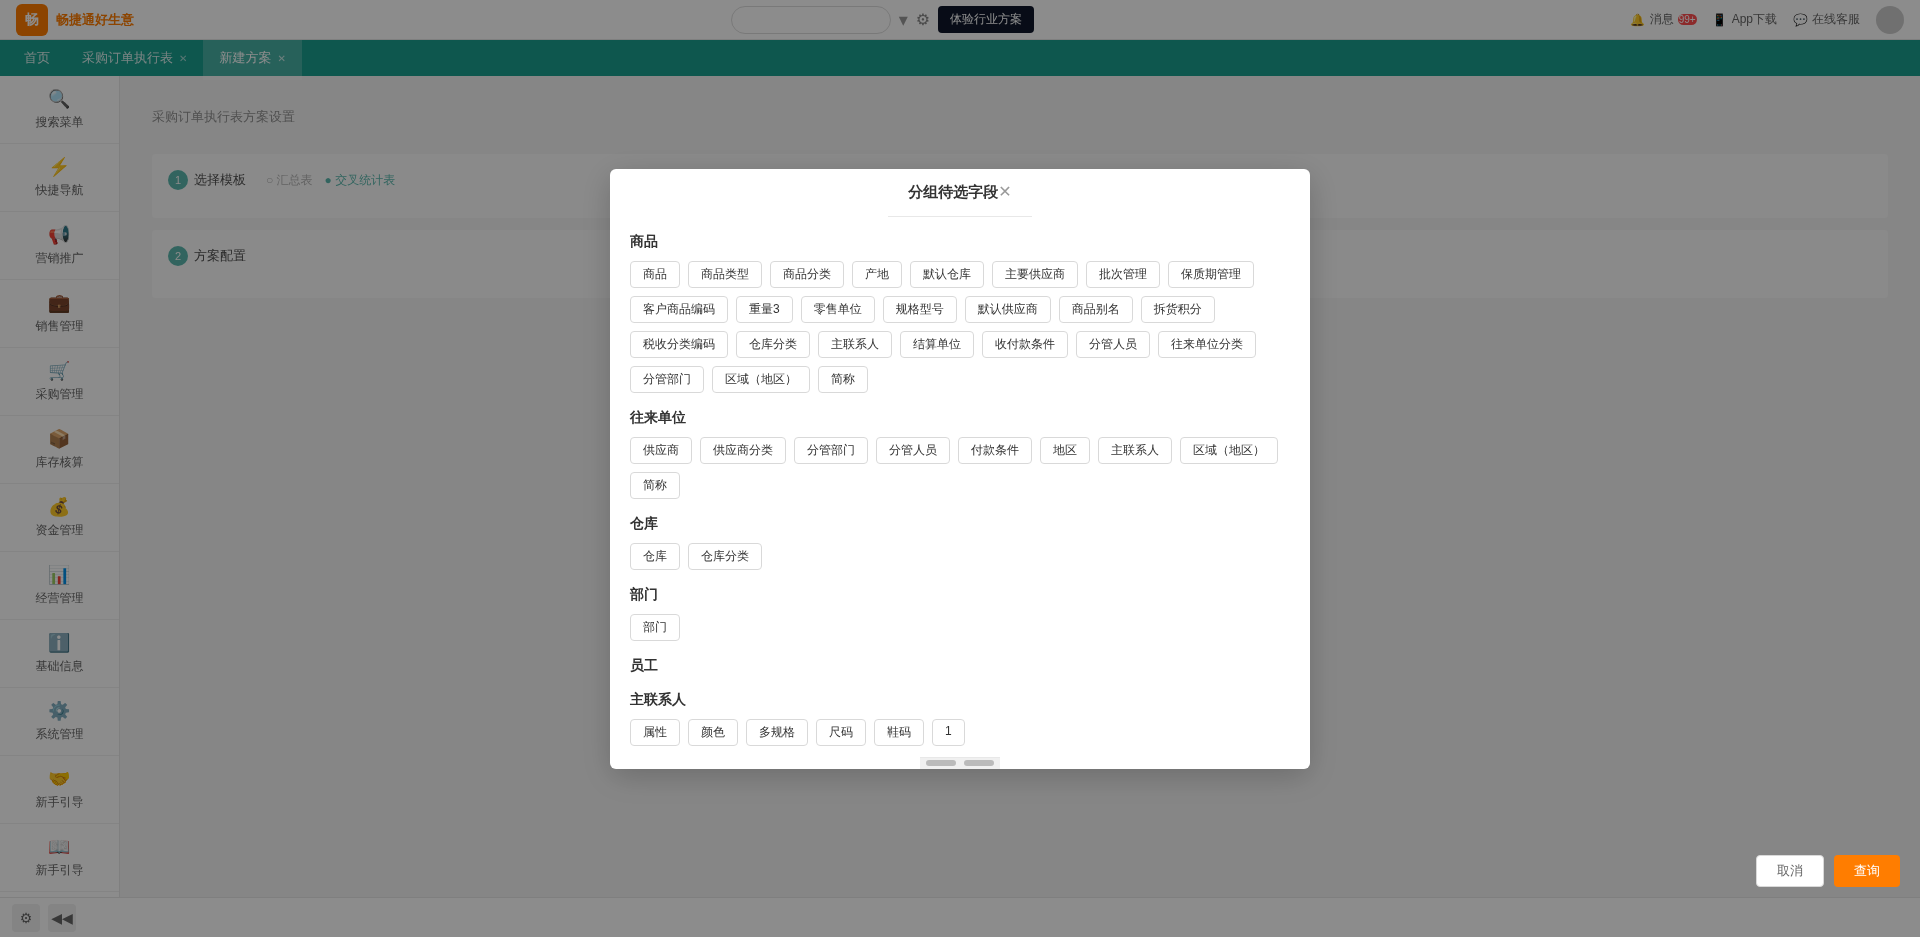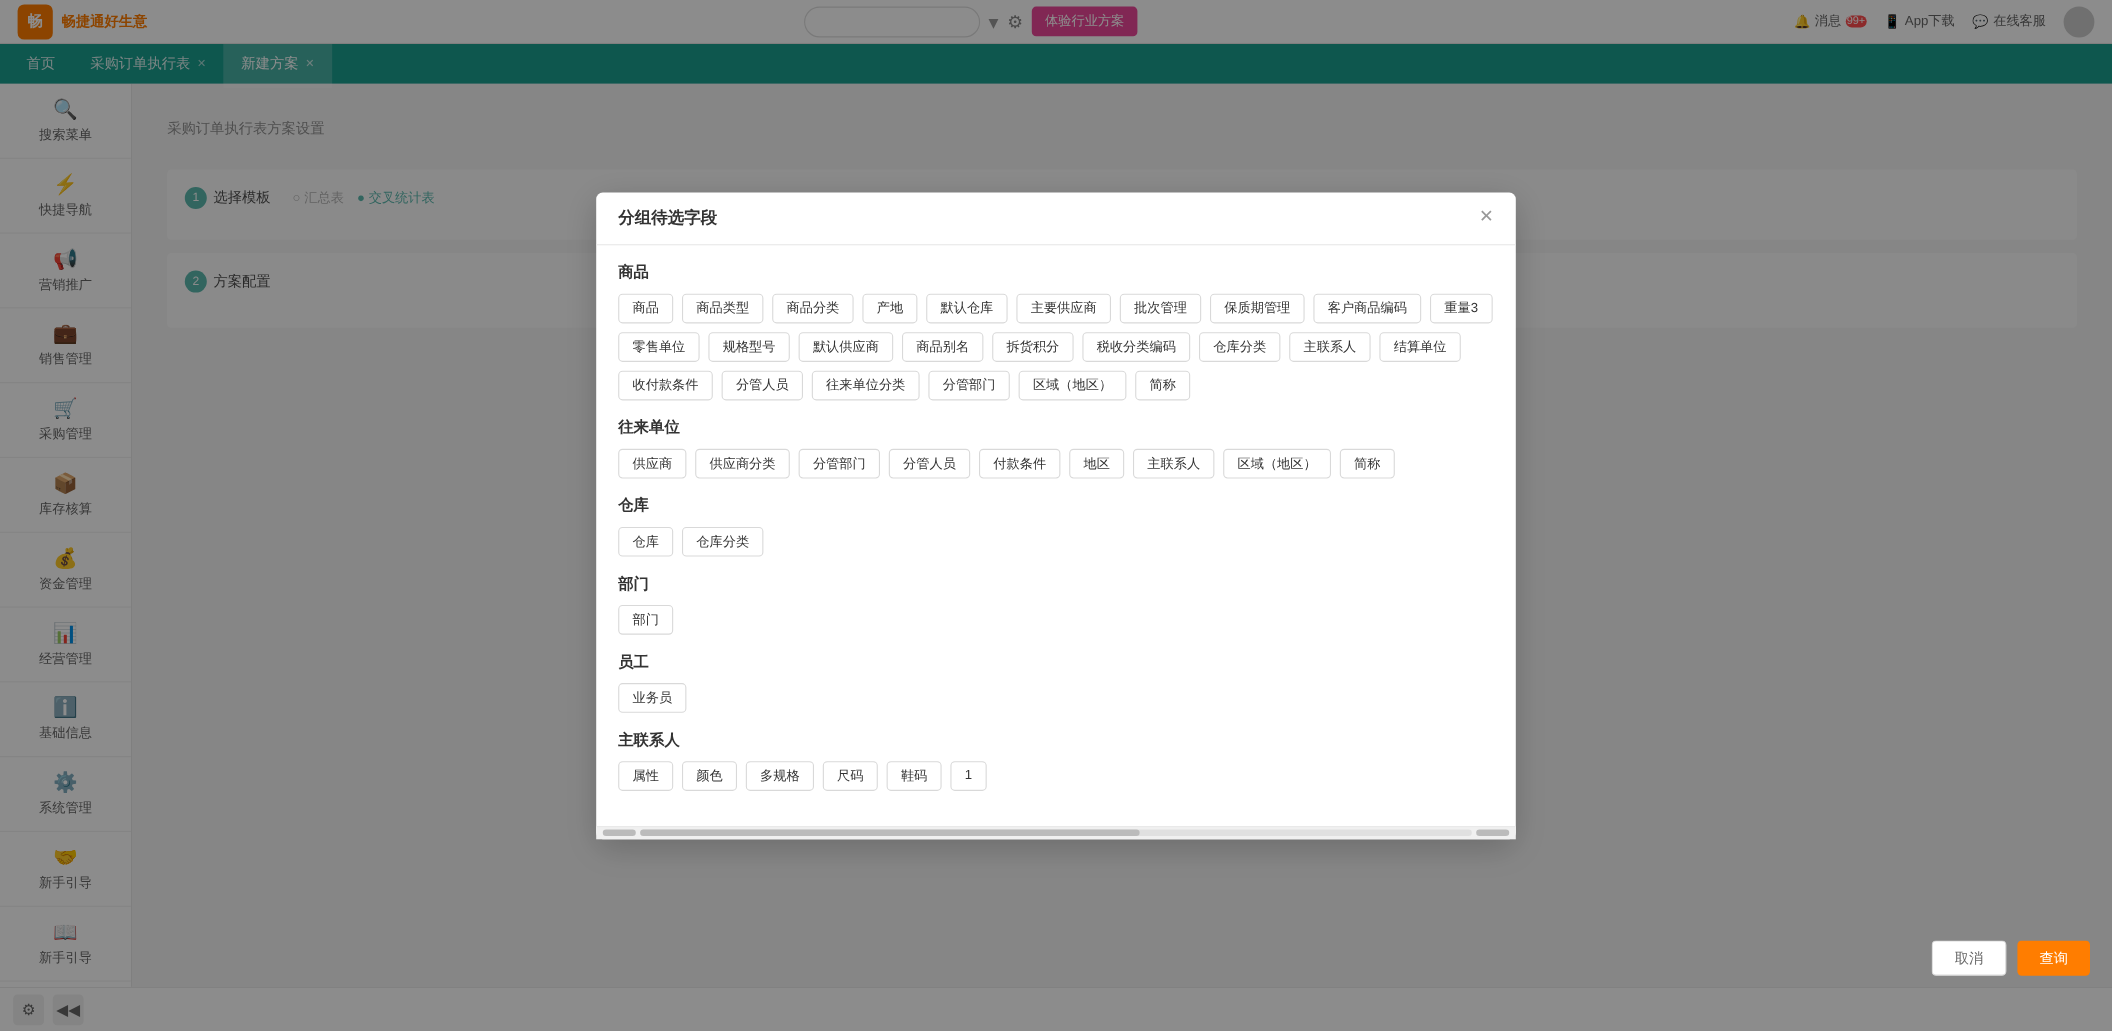--- a/index.html
+++ b/index.html
@@ -39,21 +39,21 @@
     .header-search {
       width: 160px;
       height: 28px;
       border: 1px solid #ddd;
       border-radius: 14px;
       padding: 0 10px;
       font-size: 12px;
       outline: none;
     }
     .header-btn-experience {
-      background: #ec4899;
+      background: #0f172a;
       color: white;
       border: none;
       border-radius: 4px;
       padding: 5px 12px;
       font-size: 12px;
       cursor: pointer;
       font-family: Liberation Mono, monospace;
     }
     .header-right {
       display: flex;
@@ -165,25 +165,26 @@
       z-index: 200;
       display: flex;
       align-items: center;
       justify-content: center;
     }
 
     
     .modal {
       background: white;
       border-radius: 6px;
-      width: 836px;
+      width: 700px;
       max-height: 600px;
       display: flex;
       flex-direction: column;
       box-shadow: 0 8px 32px rgba(0,0,0,0.2);
+      align-items: center;
     }
     .modal-header {
       display: flex;
       align-items: center;
       justify-content: space-between;
       padding: 14px 20px;
       border-bottom: 1px solid #e8e8e8;
       flex-shrink: 0;
     }
     .modal-title {
@@ -505,23 +506,20 @@
 
       <div class="field-section">
         <div class="section-title">部门</div>
         <div class="field-grid">
           <span class="field-tag">部门</span>
         </div>
       </div>
 
       <div class="field-section">
         <div class="section-title">员工</div>
-        <div class="field-grid">
-          <span class="field-tag">业务员</span>
-        </div>
       </div>
 
       <div class="field-section">
         <div class="section-title">主联系人</div>
         <div class="field-grid">
           <span class="field-tag">属性</span>
           <span class="field-tag">颜色</span>
           <span class="field-tag">多规格</span>
           <span class="field-tag">尺码</span>
           <span class="field-tag">鞋码</span>

